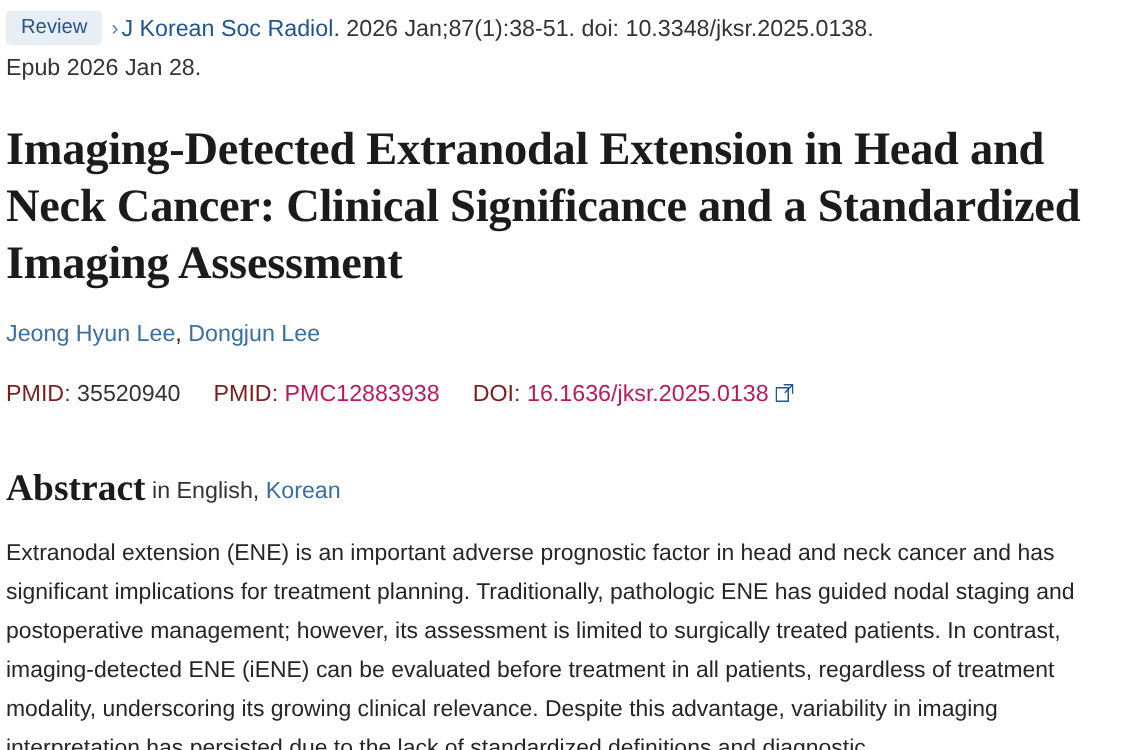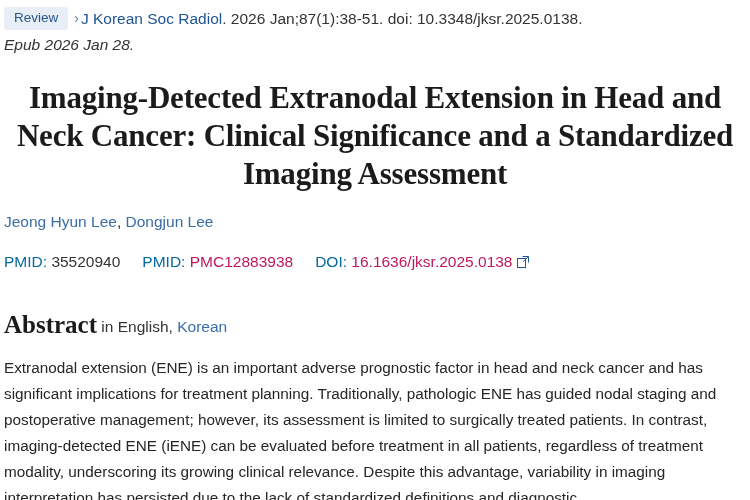--- a/index.html
+++ b/index.html
@@ -56,33 +56,31 @@
   .cite-rest {
     color: #333333;
     font-size: 15.5px;
   }
   .epub {
     display: block;
     font-size: 15.5px;
     line-height: 24px;
     color: #333333;
     margin-top: 2px;
-    font-style: italic;
   }
 
   
   .title {
     margin: 22px 4px 0 4px;
     font-family: "Liberation Serif", serif;
     font-size: 31px;
     line-height: 38px;
     font-weight: 700;
     color: #1b1b1b;
     letter-spacing: -0.2px;
-    text-align: center;
   }
 
   
   .authors {
     margin: 18px 4px 0 4px;
     font-size: 15.5px;
     line-height: 22px;
   }
   .author-link {
     color: #3a6ea5;
@@ -91,21 +89,21 @@
   }
 
   
   .ids {
     margin: 18px 4px 0 4px;
     font-size: 15.5px;
     line-height: 22px;
     color: #333333;
   }
   .ids .seg { margin-right: 22px; display: inline-block; }
-  .ids .lbl { color: #0369a1; }
+  .ids .lbl { color: #7f1d1d; }
   .ids a {
     color: #be185d;
     text-decoration: none;
   }
   .ext-icon {
     display: inline-block;
     width: 12px;
     height: 12px;
     margin-left: 4px;
     vertical-align: -1px;

